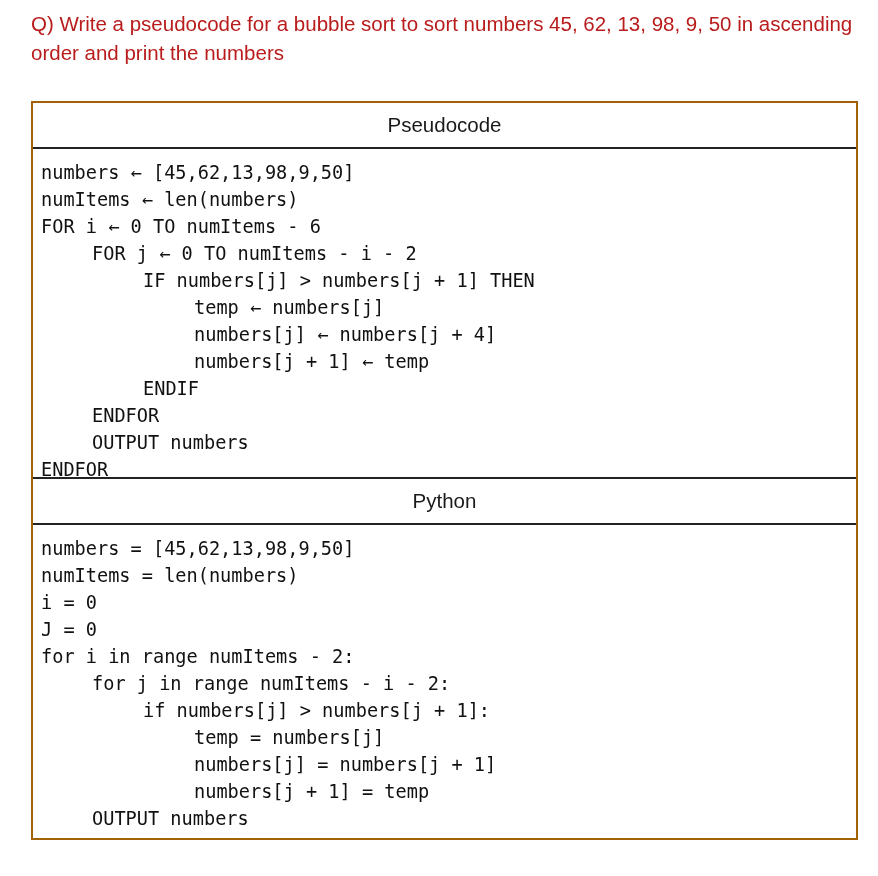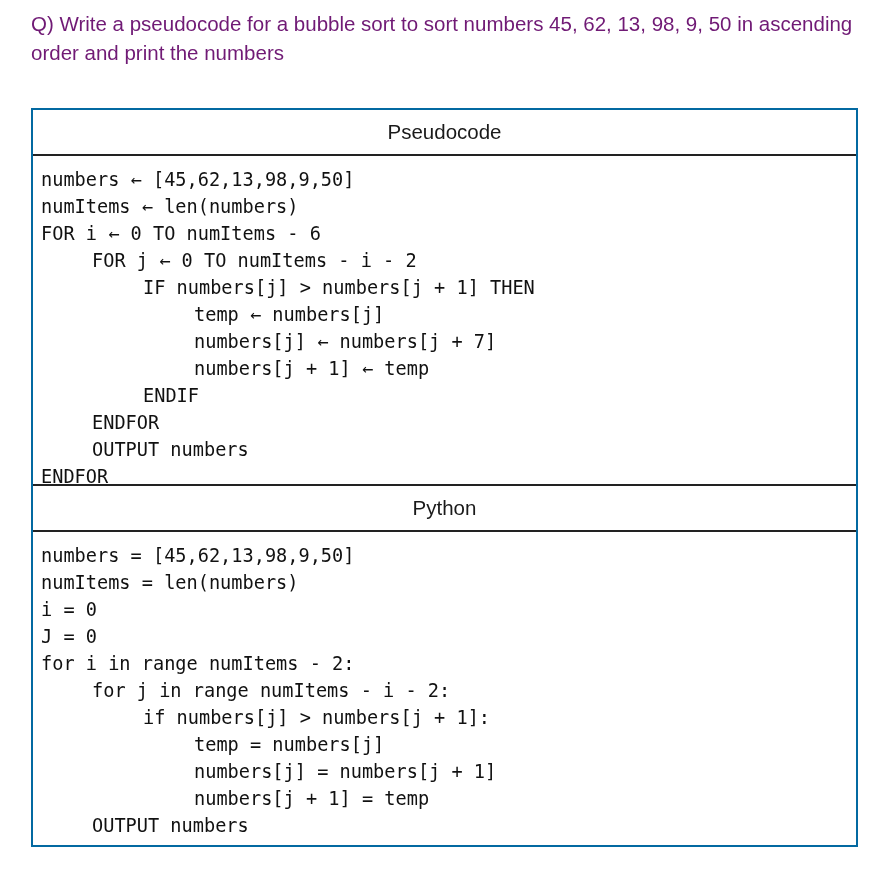--- a/index.html
+++ b/index.html
@@ -15,29 +15,29 @@
       color: #111111;
     }
     .question {
       position: absolute;
       left: 31px;
       top: 9px;
       width: 830px;
       font-family: "Liberation Sans", sans-serif;
       font-size: 20.5px;
       line-height: 29px;
-      color: #701a75;
+      color: #b91c1c;
       margin: 0;
     }
     .table {
       position: absolute;
       left: 31px;
-      top: 108px;
+      top: 101px;
       width: 823px;
-      border: 2px solid #0369a1;
+      border: 2px solid #a16207;
       box-sizing: content-box;
     }
     .section-header {
       height: 44px;
       line-height: 44px;
       text-align: center;
       font-family: "Liberation Sans", sans-serif;
       font-size: 20.5px;
       color: #1a1a1a;
       border-bottom: 2px solid #222222;
@@ -75,21 +75,21 @@
 
 <div class="table">
   <div class="section-header">Pseudocode</div>
   <div class="section-body pseudo">
       <div class="code-line indent-0">numbers ← [45,62,13,98,9,50]</div>
       <div class="code-line indent-0">numItems ← len(numbers)</div>
       <div class="code-line indent-0">FOR i ← 0 TO numItems - 6</div>
       <div class="code-line indent-1">FOR j ← 0 TO numItems - i - 2</div>
       <div class="code-line indent-2">IF numbers[j] &gt; numbers[j + 1] THEN</div>
       <div class="code-line indent-3">temp ← numbers[j]</div>
-      <div class="code-line indent-3">numbers[j] ← numbers[j + 7]</div>
+      <div class="code-line indent-3">numbers[j] ← numbers[j + 4]</div>
       <div class="code-line indent-3">numbers[j + 1] ← temp</div>
       <div class="code-line indent-2">ENDIF</div>
       <div class="code-line indent-1">ENDFOR</div>
       <div class="code-line indent-1">OUTPUT numbers</div>
       <div class="code-line indent-0">ENDFOR</div>
     </div>
   <div class="section-header">Python</div>
   <div class="section-body python">
       <div class="code-line indent-0">numbers = [45,62,13,98,9,50]</div>
       <div class="code-line indent-0">numItems = len(numbers)</div>

